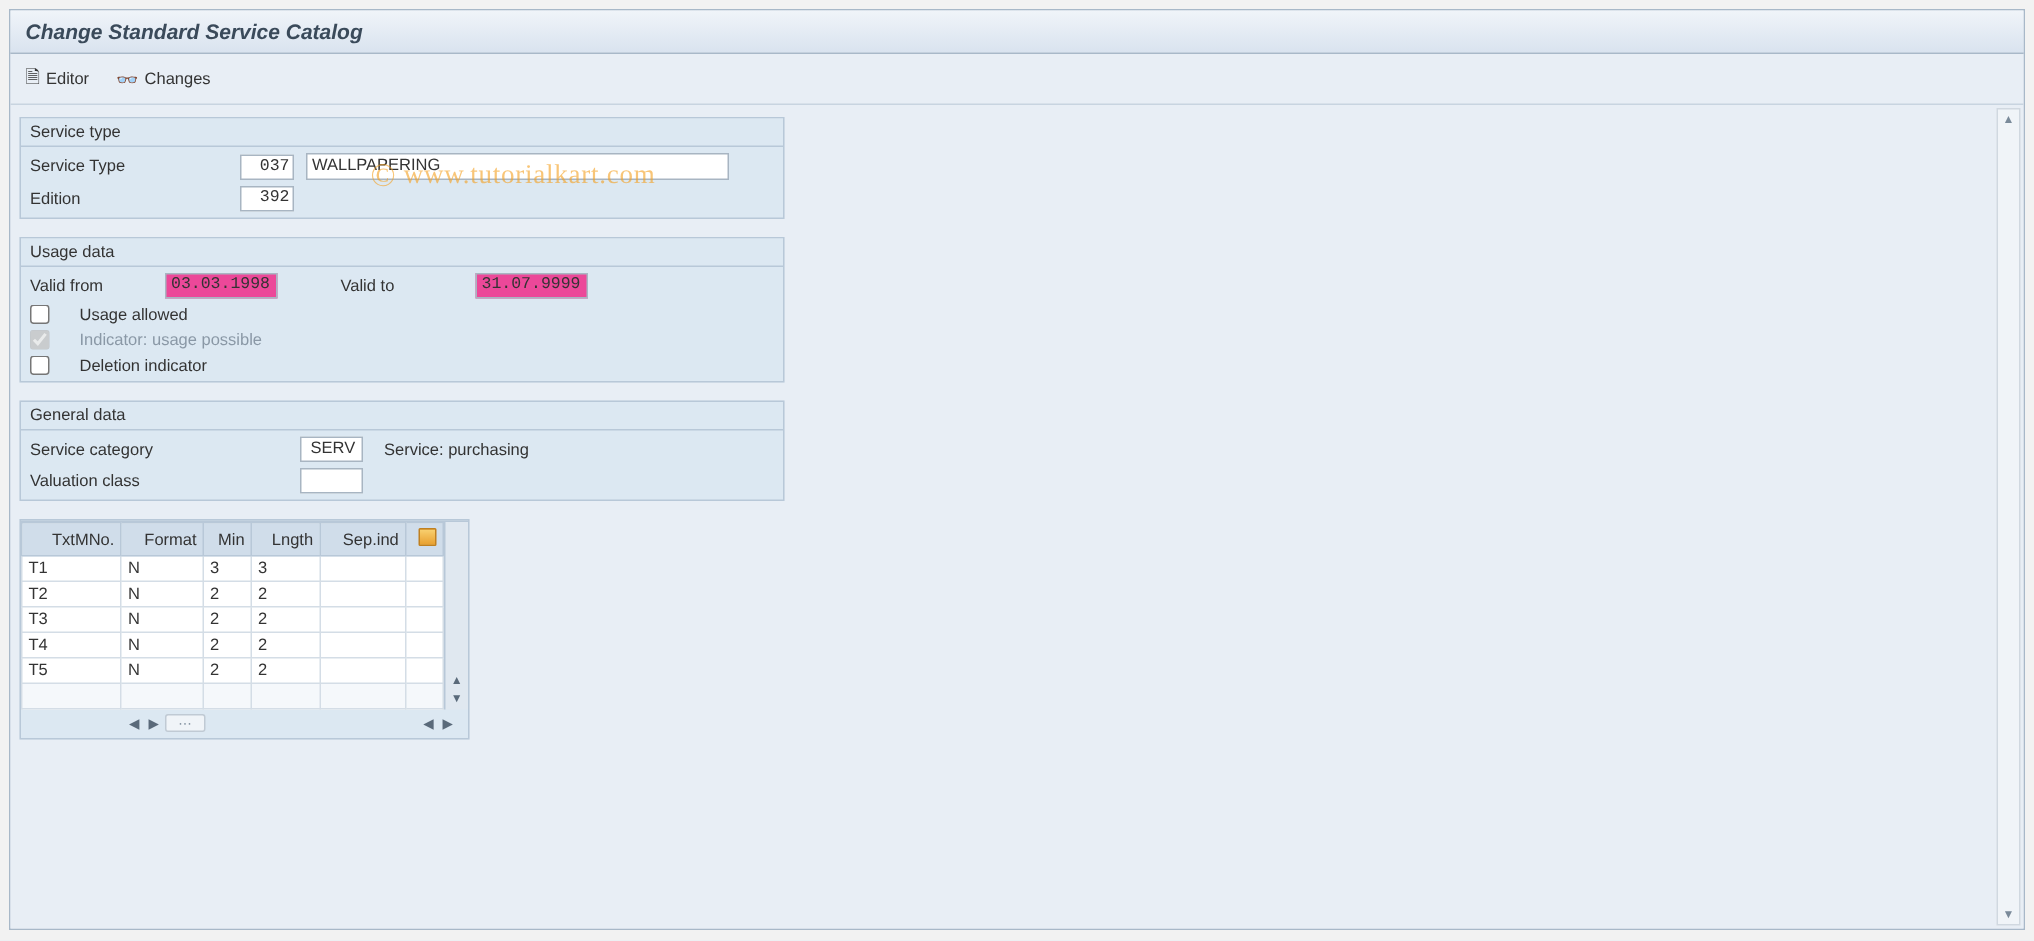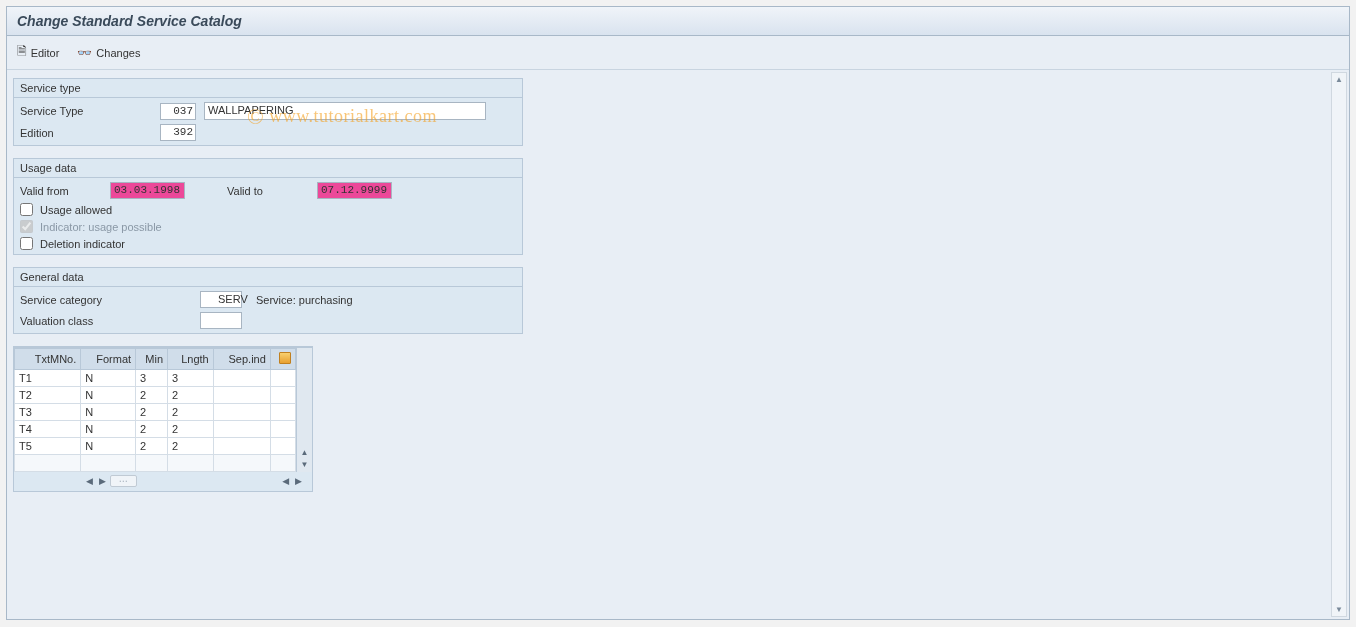--- a/index.html
+++ b/index.html
@@ -109,30 +109,30 @@
       font-family: Arial, sans-serif;
       color: #333;
       line-height: 15px;
     }
     .field-cat {
       width: 42px;
       height: 17px;
       border: 1px solid #a8b5c2;
       background: #fff;
       font-size: 11px;
-      padding: 0 17px;
+      padding: 0 6px;
       font-family: Arial, sans-serif;
       color: #333;
       line-height: 15px;
     }
     .gap { width: 42px; }
     .gap-sm { width: 8px; }
     .lbl-inline { min-width: 70px; }
     .chk { margin-right: 4px; }
-    .chk-row { display: flex; align-items: flex-end; padding: 2px 6px; gap: 3px; }
+    .chk-row { display: flex; align-items: flex-end; padding: 2px 6px; gap: 16px; }
     .disabled-text { color: #8a98a6; }
     .desc-text { margin-left: 14px; color: #333; }
     
     .table-wrap {
       display: flex;
       border-top: 1px solid #b8c8d8;
     }
     .tbl {
       border-collapse: collapse;
       font-size: 11px;
@@ -271,21 +271,21 @@
     </div>
 
     <div class="group-box">
       <div class="group-title">Usage data</div>
       <div class="group-body">
         <div class="row">
           <span class="lbl" style="width:90px">Valid from</span>
           <span class="field-med">03.03.1998</span>
           <span class="gap"></span>
           <span class="lbl-inline" style="width:90px">Valid to</span>
-          <span class="field-med">07.12.9999</span>
+          <span class="field-med">31.07.9999</span>
         </div>
         <div class="chk-row">
           <input type="checkbox" class="chk" style="">
           <span>Usage allowed</span>
         </div>
         <div class="chk-row disabled-text">
           <input type="checkbox" class="chk" checked="" disabled="" style="">
           <span>Indicator: usage possible</span>
         </div>
         <div class="chk-row">

